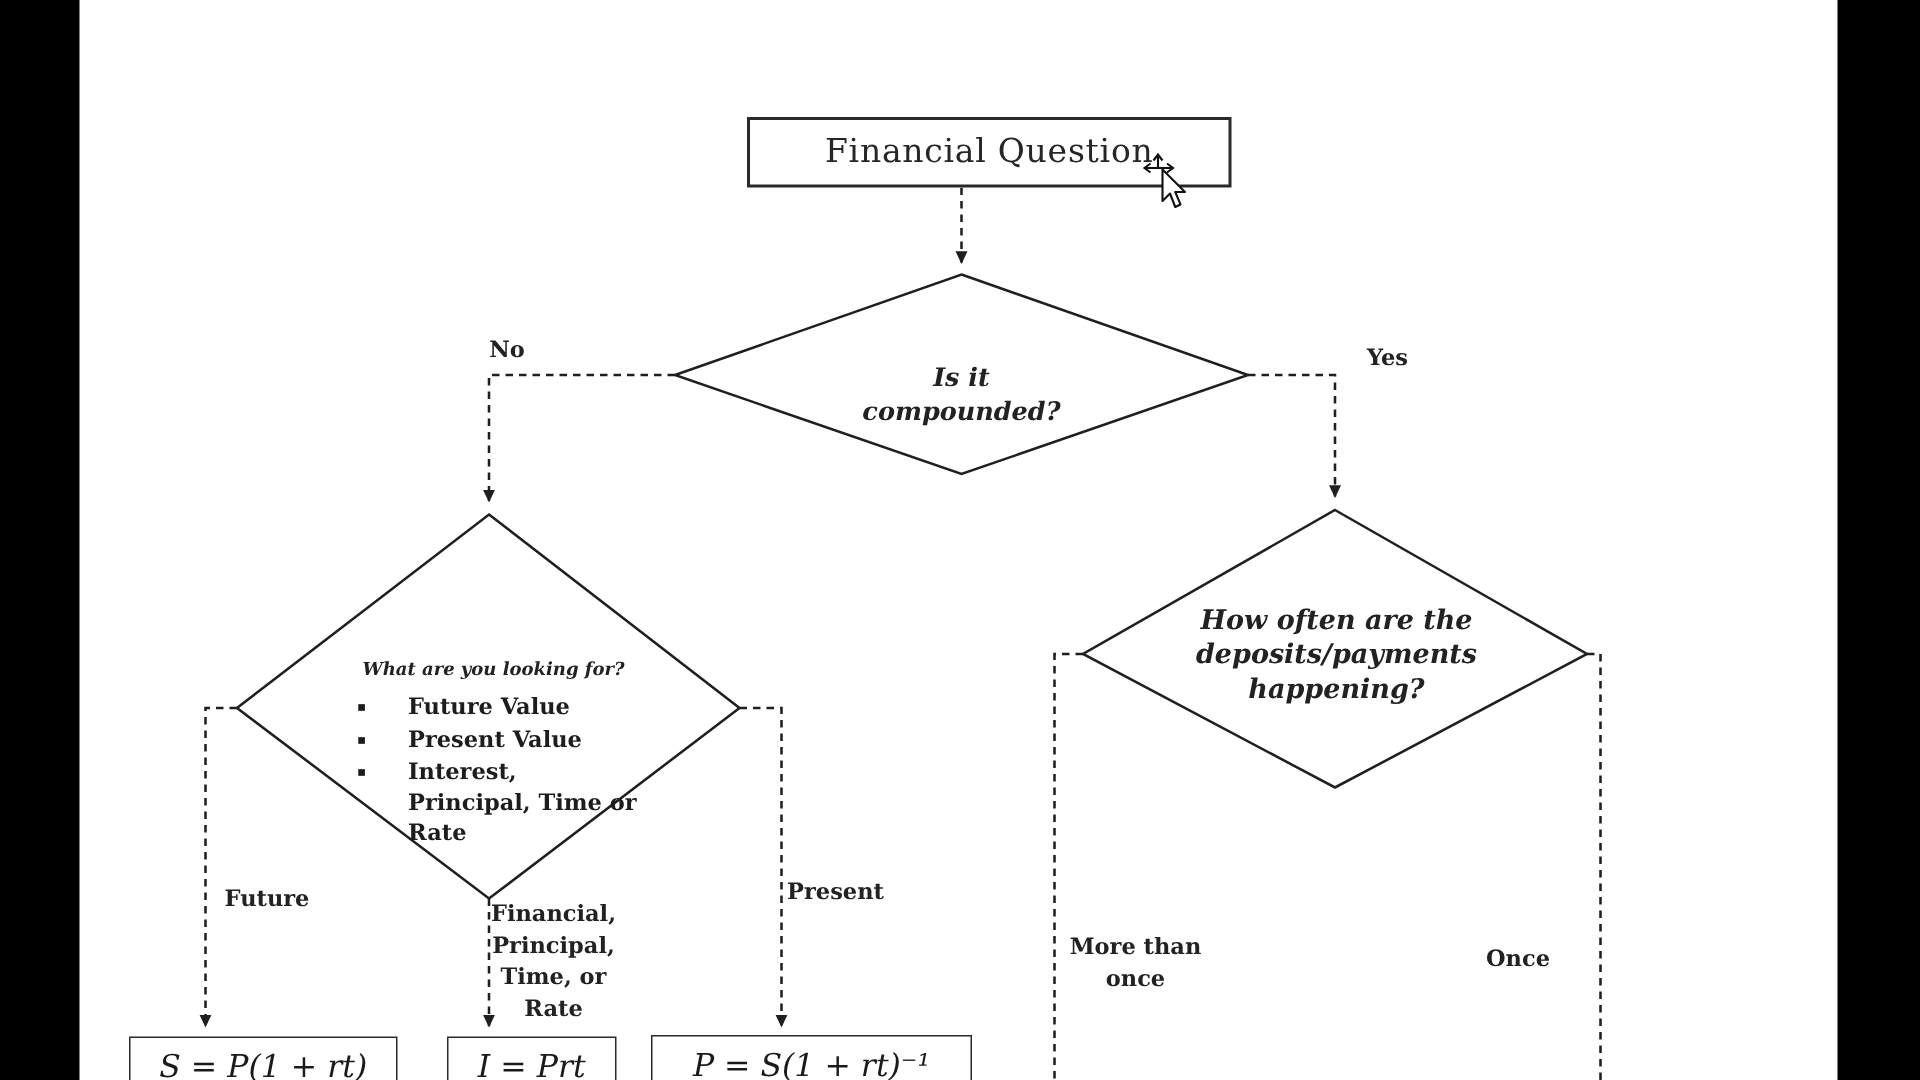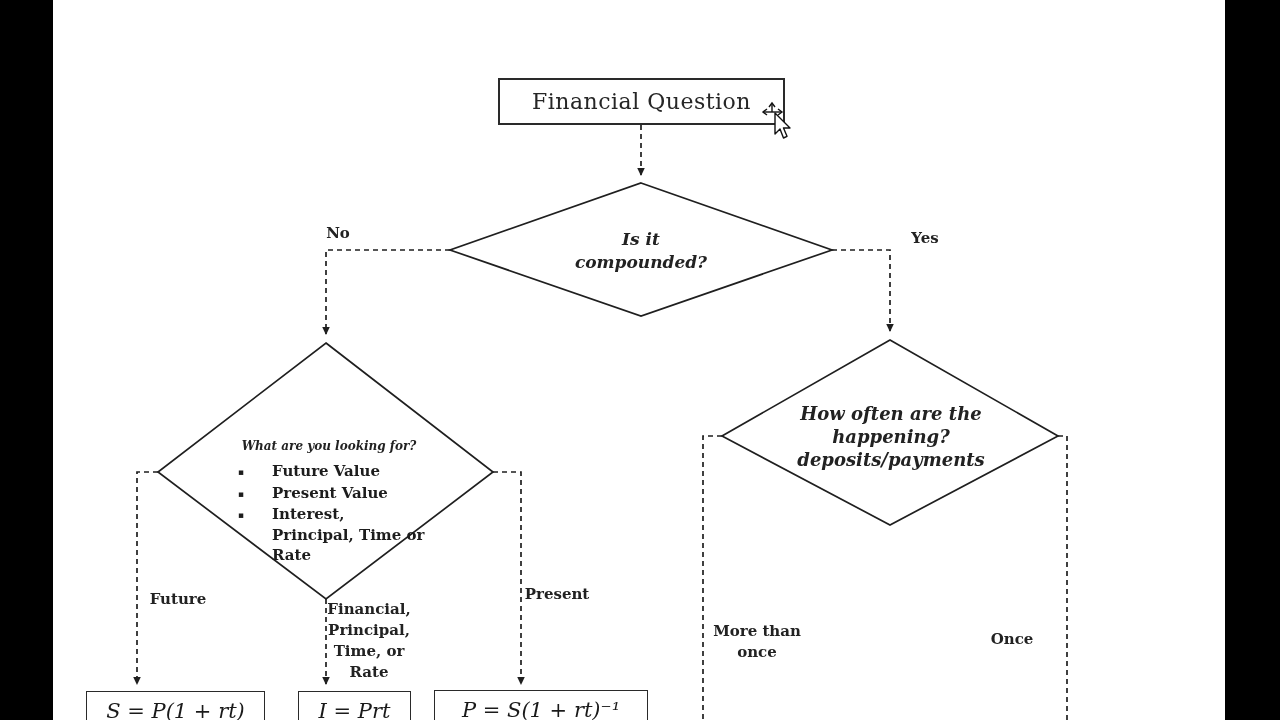--- a/index.html
+++ b/index.html
@@ -16,21 +16,21 @@
     position:absolute;box-sizing:border-box;border:2px solid #2a2a2a;background:#fff;
     display:flex;align-items:center;justify-content:center;
   }
   .title-text{font-size:22px;letter-spacing:.5px;color:#262626;}
   .formula-box{align-items:flex-start;border-width:1.5px;}
   .formula{font-style:italic;font-size:21px;padding-top:7px;white-space:nowrap;color:#1a1a1a;}
   .dec-text{
     position:absolute;transform:translateX(-50%);text-align:center;
     font-weight:bold;font-style:italic;color:#222;
   }
-  #d1-text{font-size:17px;line-height:23px;}
+  #d1-text{font-size:17px;line-height:23px;margin-top:13px;}
   #d3-text{font-size:18px;line-height:23px;}
   #d2-heading{position:absolute;transform:translateX(-50%);font-weight:bold;font-style:italic;font-size:12px;white-space:nowrap;color:#222;}
   #d2-items{position:absolute;font-size:15px;font-weight:600;line-height:20.5px;}
   .bullet-row{display:flex;}
   .bullet-glyph{width:14px;font-size:9px;line-height:20.5px;padding-top:1px;}
   .bullet-gap{width:20px;}
   .bullet-text{width:158px;}
   .edge-label{
     position:absolute;transform:translateX(-50%);text-align:center;
     font-size:15px;font-weight:600;line-height:21px;white-space:nowrap;color:#222;
@@ -56,21 +56,21 @@
     <path d="M326,599 L326,684" stroke="#1f1f1f" stroke-width="1.7" fill="none" stroke-dasharray="5,4" marker-end="url(#arrow)"></path>
     <path d="M493,472 L521,472 L521,684" stroke="#1f1f1f" stroke-width="1.7" fill="none" stroke-dasharray="5,4" marker-end="url(#arrow)"></path>
     <path d="M722,436 L703,436 L703,722" stroke="#1f1f1f" stroke-width="1.7" fill="none" stroke-dasharray="5,4"></path>
     <path d="M1058,436 L1067,436 L1067,722" stroke="#1f1f1f" stroke-width="1.7" fill="none" stroke-dasharray="5,4"></path>
 
     <polygon points="641,183 832,250 641,316 450,250" fill="#ffffff" stroke="#1f1f1f" stroke-width="1.7"></polygon>
     <polygon points="326,343 493,472 326,599 158,472" fill="#ffffff" stroke="#1f1f1f" stroke-width="1.7"></polygon>
     <polygon points="890,340 1058,436 890,525 722,436" fill="#ffffff" stroke="#1f1f1f" stroke-width="1.7"></polygon>
   </svg>
 
-  <div class="node-box" style="left:498px;top:78px;width:287px;height:47px;">
+  <div class="node-box" style="left:498px;top:78px;width:323px;height:47px;">
     <span class="title-text">Financial Question</span>
   </div>
 
   <div class="dec-text" id="d1-text" style="left:641px;top:228px;">
     <span class="lbl-line">Is it</span>
     <span class="lbl-line">compounded?</span>
   </div>
 
   <div id="d2-heading" style="left:329px;top:439px;">What are you looking for?</div>
   <div id="d2-items" style="left:238px;top:461px;">
@@ -86,22 +86,22 @@
     </div>
     <div class="bullet-row">
       <span class="bullet-glyph">▪</span>
       <span class="bullet-gap"></span>
       <span class="bullet-text">Interest, Principal, Time or Rate</span>
     </div>
   </div>
 
   <div class="dec-text" id="d3-text" style="left:891px;top:402px;">
     <span class="lbl-line">How often are the</span>
+    <span class="lbl-line">deposits/payments</span>
     <span class="lbl-line">happening?</span>
-    <span class="lbl-line">deposits/payments</span>
   </div>
 
   <div class="edge-label" style="left:314px;top:223px;margin-left:24px;">No</div>
   <div class="edge-label" style="left:925px;top:228px;">Yes</div>
   <div class="edge-label" style="left:178px;top:589px;">Future</div>
   <div class="edge-label" style="left:369px;top:599px;">
     <span class="lbl-line">Financial,</span>
     <span class="lbl-line">Principal,</span>
     <span class="lbl-line">Time, or</span>
     <span class="lbl-line">Rate</span>

